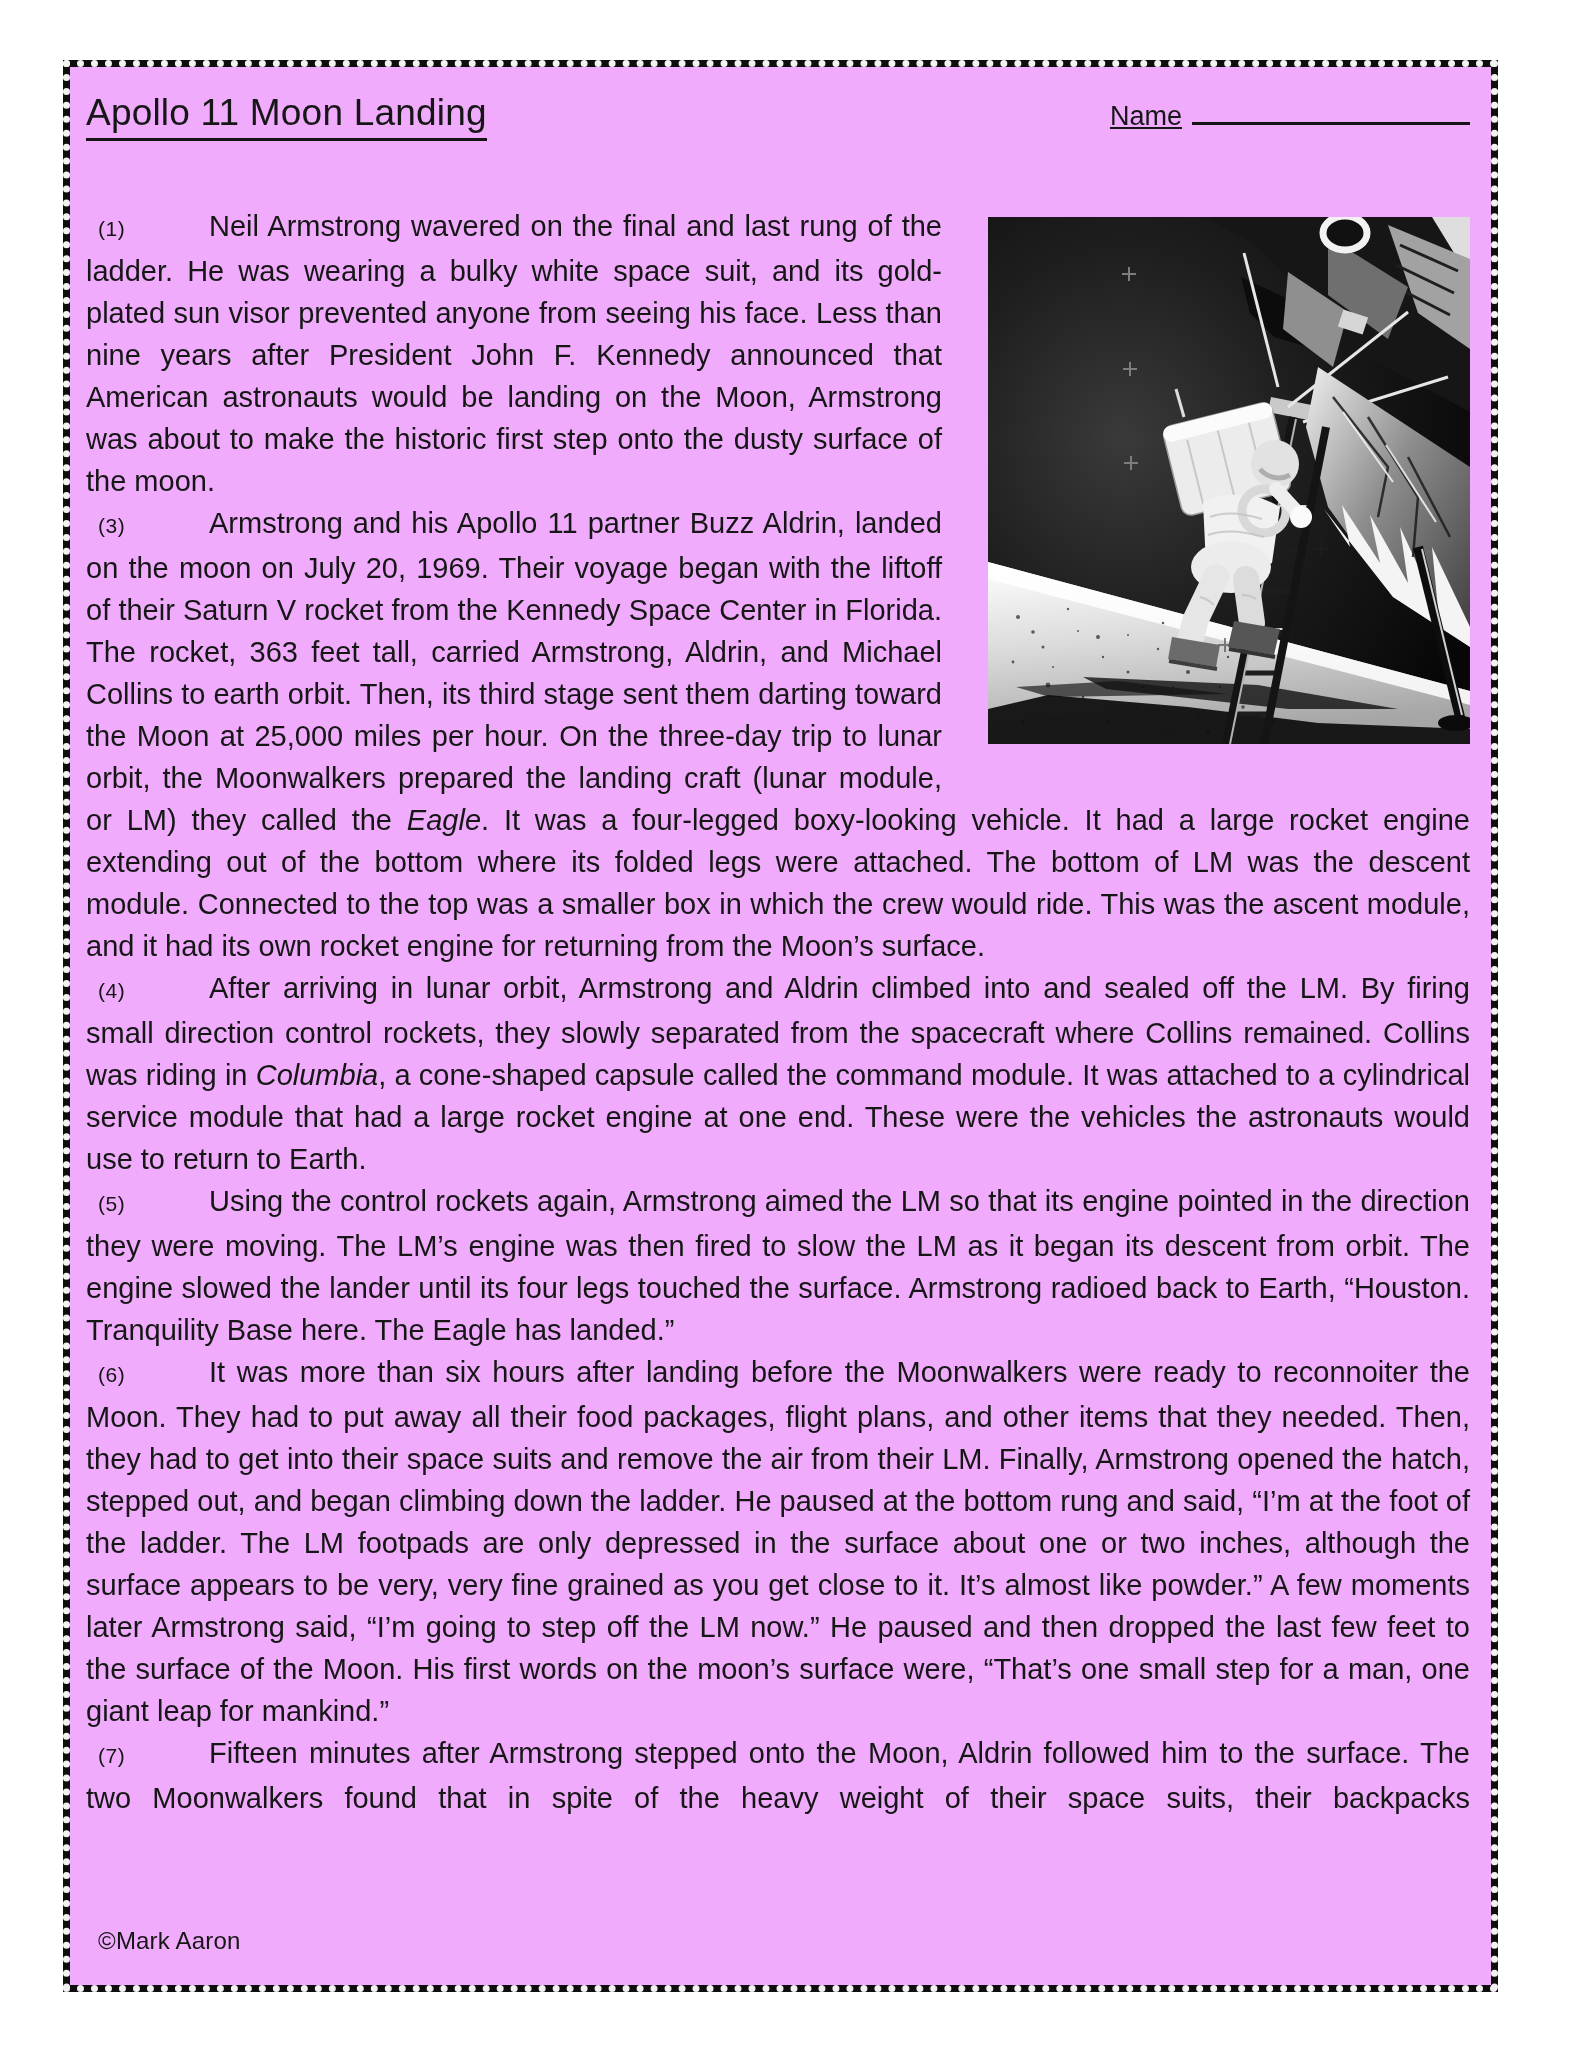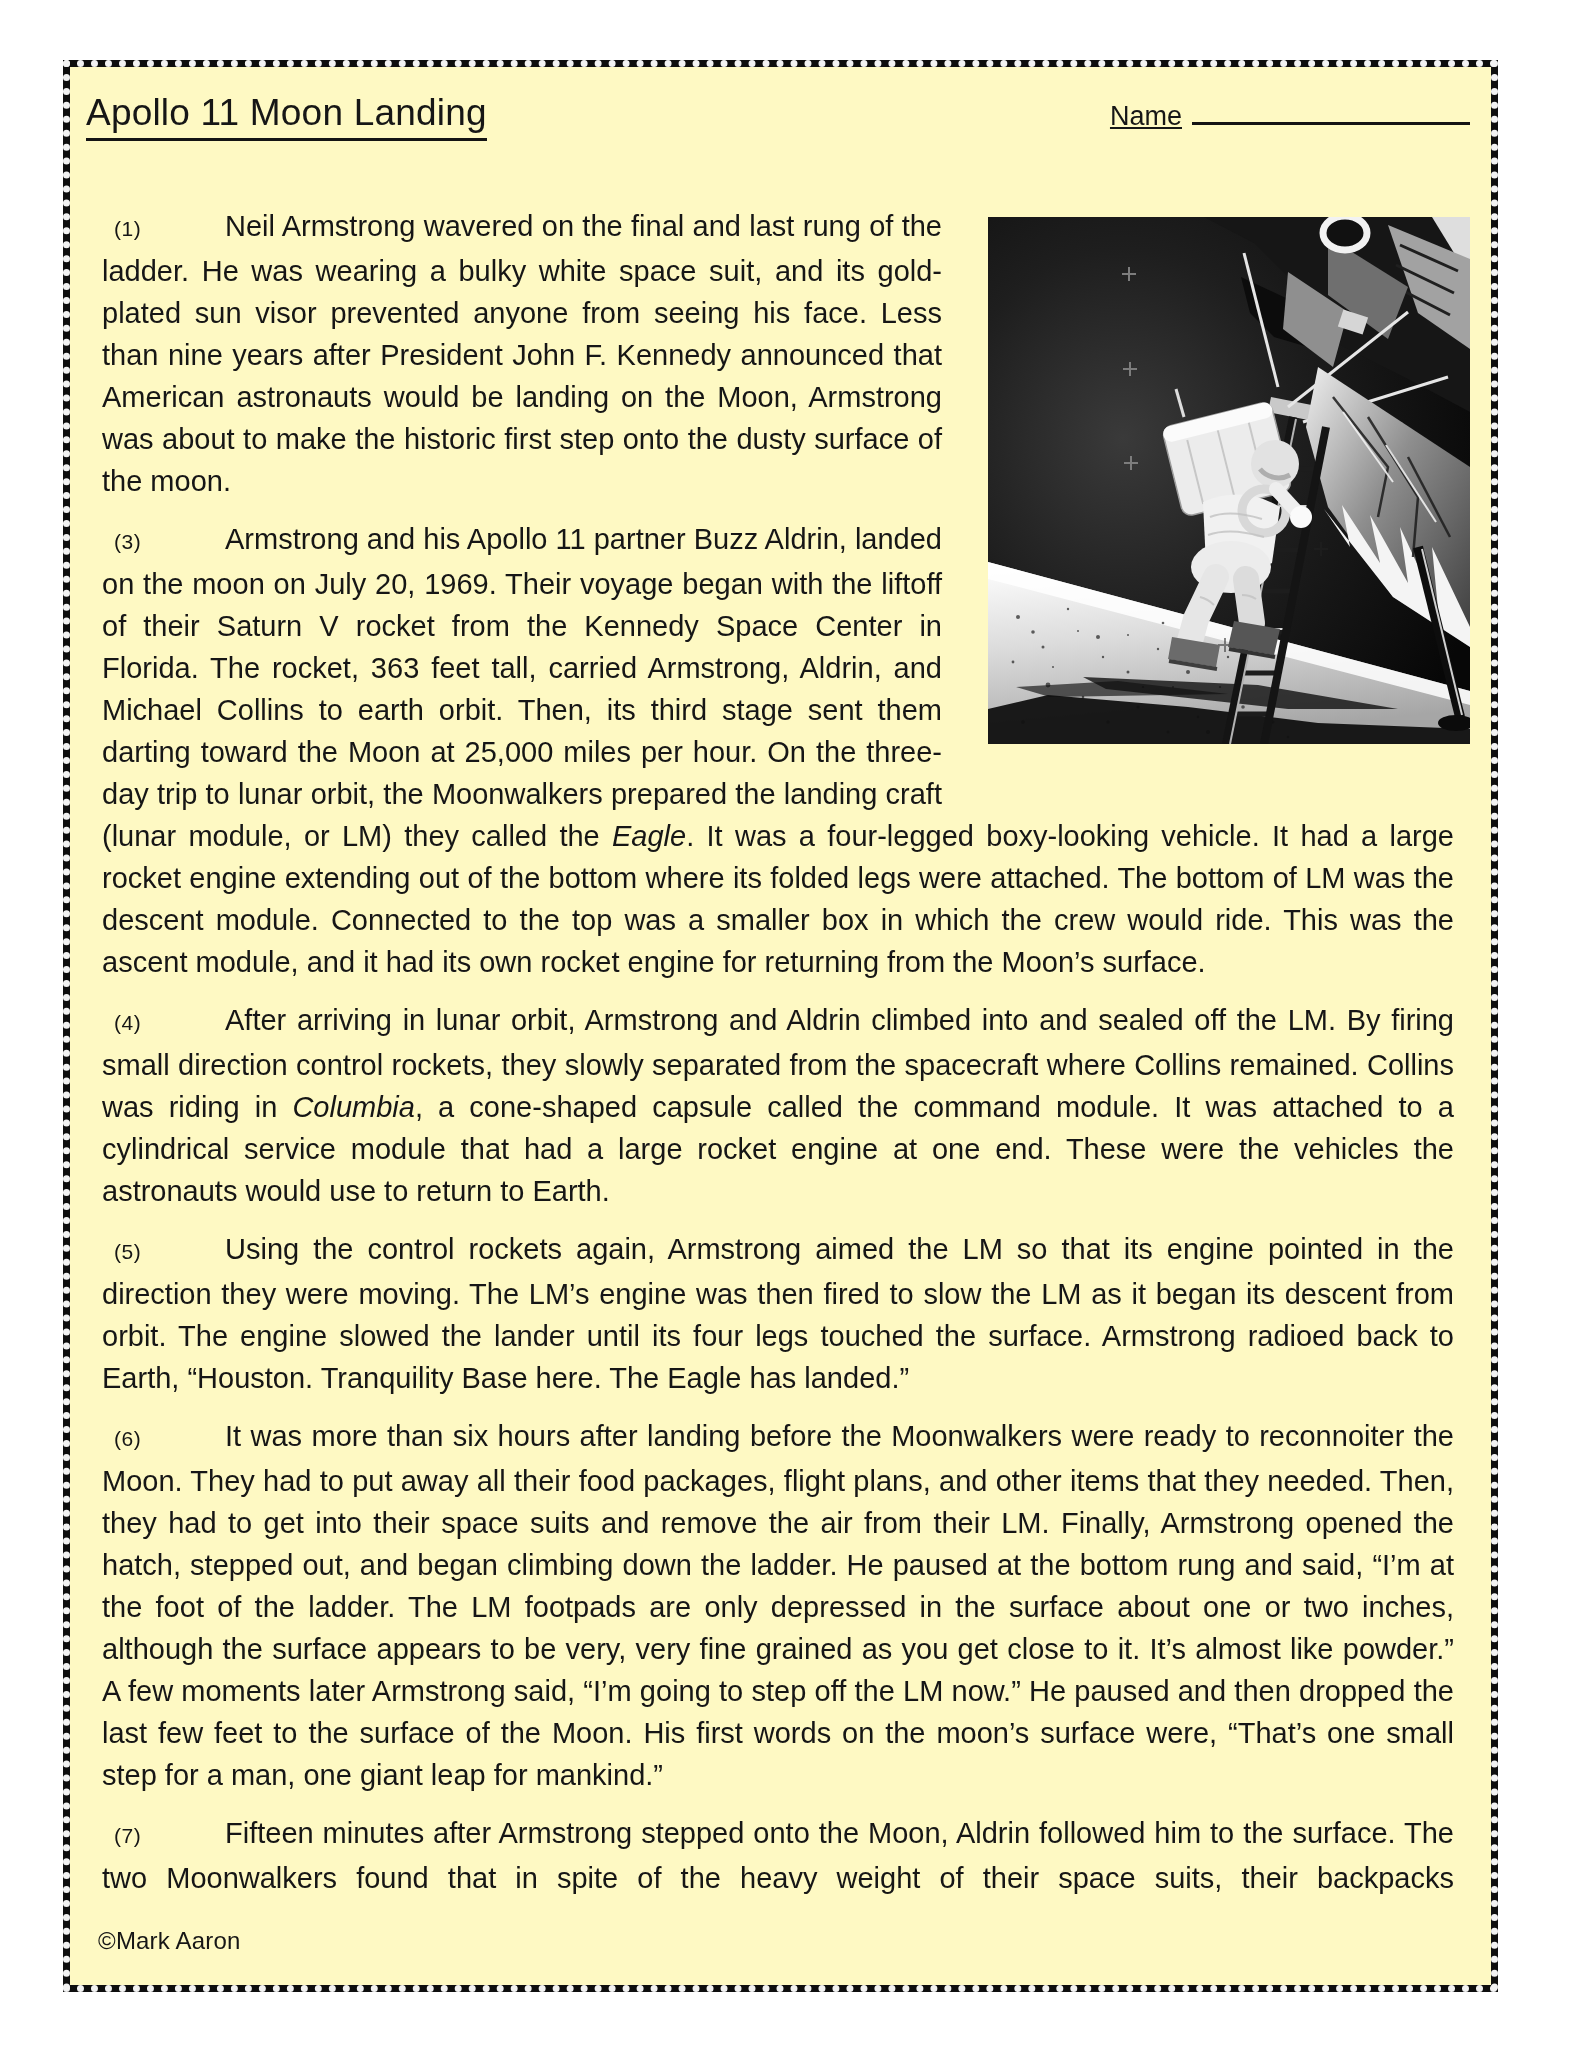--- a/index.html
+++ b/index.html
@@ -1,29 +1,29 @@
 <!DOCTYPE html>
 <html><head>
 <meta charset="utf-8">
 <style>
   html,body{margin:0;padding:0;background:#ffffff;width:1582px;height:2048px;overflow:hidden;
     font-family:"Liberation Sans",sans-serif;color:#161616;}
   .frame{position:absolute;left:63px;top:60px;width:1435px;height:1932px;box-sizing:border-box;
-    border:7px solid #0e0e0e;padding:23px 21px 0 16px;background:#fef9c3;}
+    border:7px solid #0e0e0e;padding:23px 21px 0 16px;background:#f0abfc;}
   
   .frame::before{content:"";position:absolute;inset:-7px;border:7px dotted rgba(255,255,255,.95);pointer-events:none;}
   .hdr{display:flex;justify-content:space-between;align-items:baseline;margin:2px 0 0 0;}
   .title{font-size:37px;font-weight:400;letter-spacing:.2px;border-bottom:3px solid #141414;
     padding-bottom:3px;line-height:1.15;}
   .namewrap{font-size:27px;display:flex;align-items:baseline;text-decoration:underline;}
   .nameline{display:inline-block;width:278px;border-bottom:3px solid #141414;height:30px;margin-left:10px;}
   .bodytext{margin-top:64px;font-size:29px;line-height:42px;text-align:justify;}
   .photo{float:right;width:482px;height:527px;margin:12px 0 44px 46px;display:block;}
   .photo svg{display:block;width:482px;height:527px;}
-  .para{margin:16px;}
+  .para{margin:0;}
   .para:last-of-type{text-align-last:justify;}
   .pnum{display:inline-block;width:123px;box-sizing:border-box;padding-left:12px;font-size:21px;
     letter-spacing:.5px;}
   em{font-style:italic;}
   .credit{position:absolute;left:28px;bottom:30px;font-size:24px;letter-spacing:.2px;}
 </style>
 </head>
 <body>
 
 <div class="frame">

